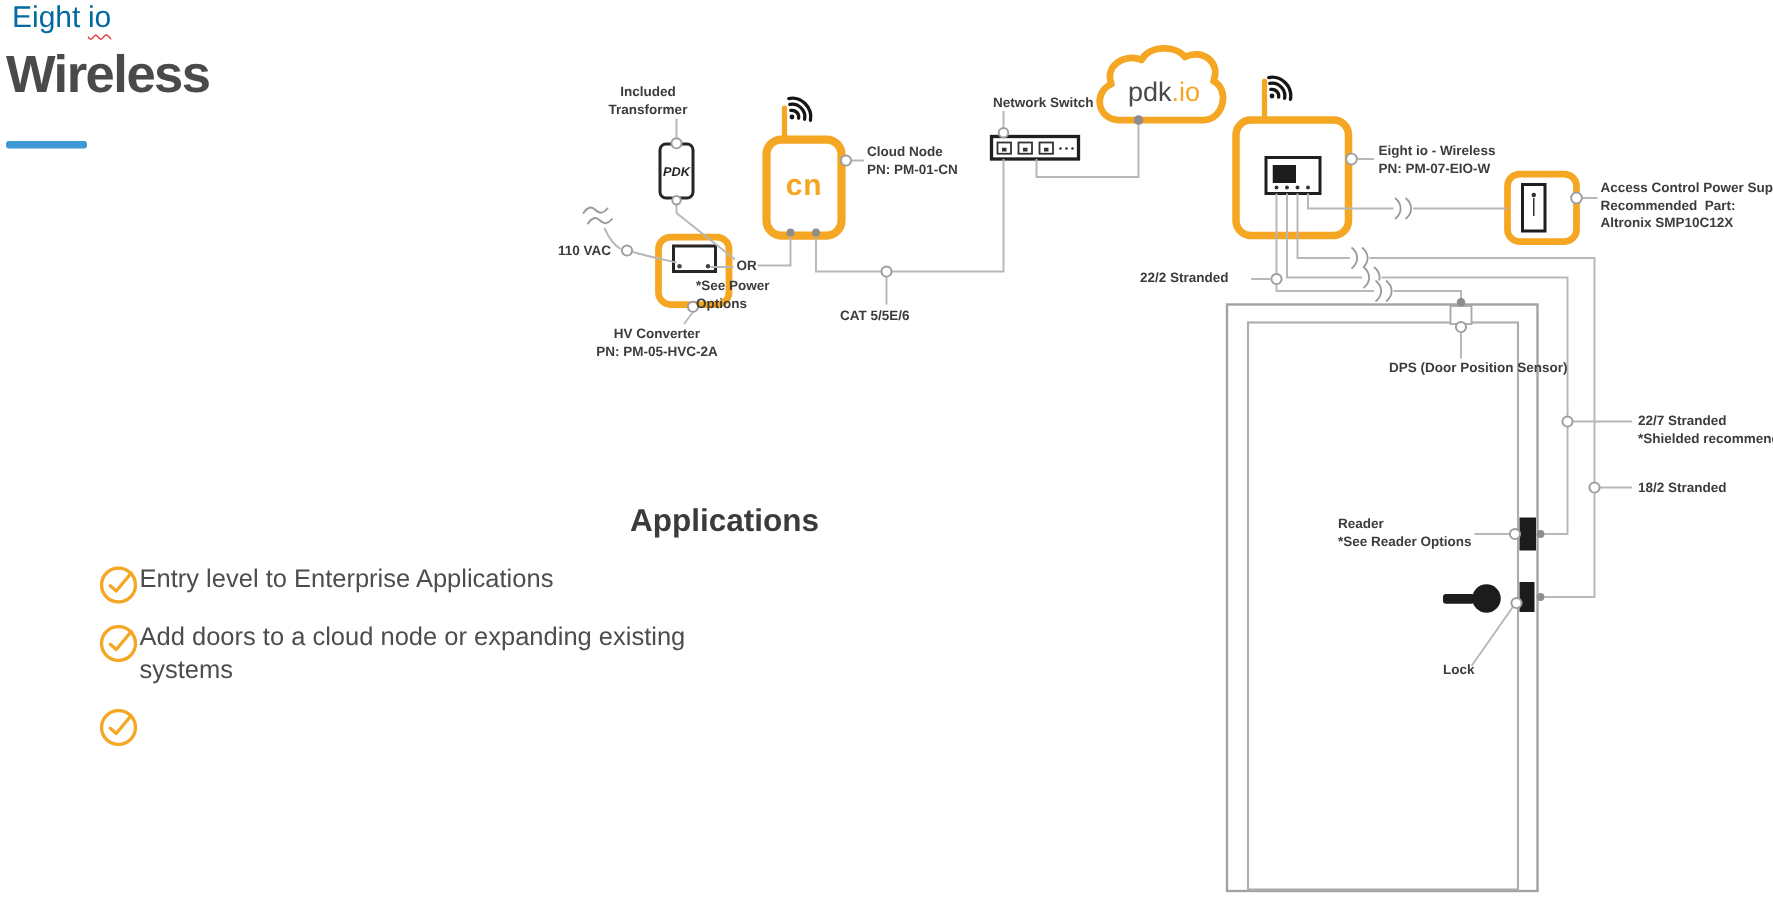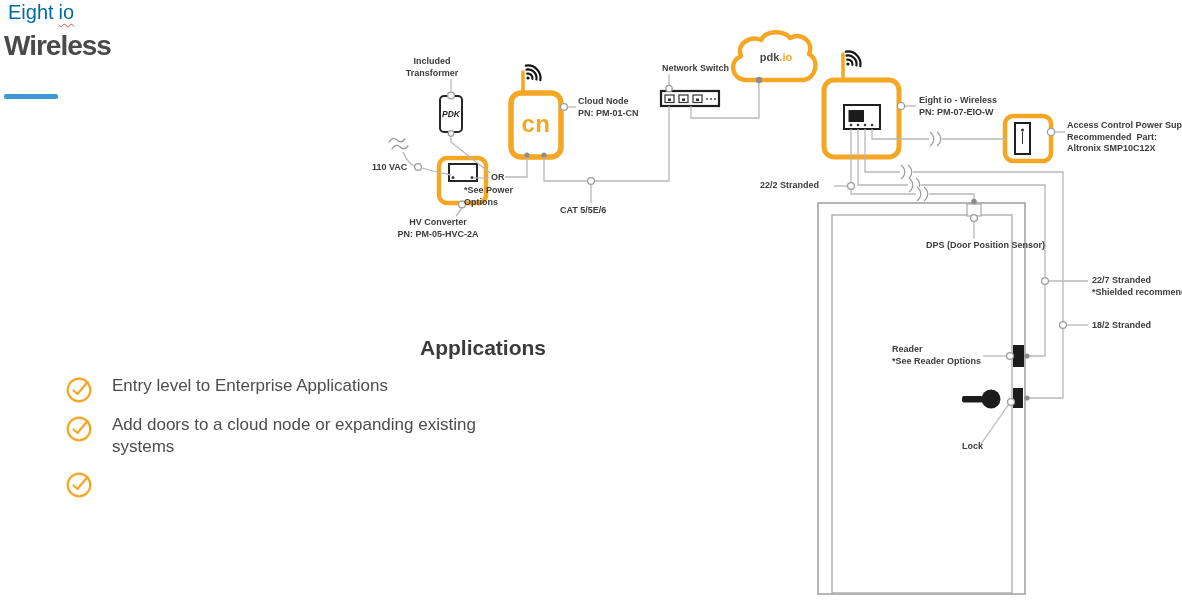--- a/index.html
+++ b/index.html
@@ -3,47 +3,47 @@
 <meta charset="utf-8">
 <style>
   html,body{margin:0;padding:0;background:#ffffff;}
   body{width:1182px;height:601px;position:relative;overflow:hidden;
        font-family:"Liberation Sans", sans-serif;-webkit-font-smoothing:antialiased;}
 
   
   .suptitle{position:absolute;left:8px;top:1px;font-size:20px;color:#0369a1;}
   .suptitle .sp2{margin-left:5px;text-decoration:underline wavy #e14f4a;
                  text-decoration-thickness:1px;text-underline-offset:4px;}
-  .title{position:absolute;left:4px;top:30px;font-size:28px;font-weight:700;
+  .title{position:absolute;left:4px;top:30px;font-size:35px;font-weight:700;
          color:#4a4a4a;letter-spacing:-1px;}
   .blue-bar{position:absolute;left:4px;top:94px;width:54px;height:5px;
             background:#3e98d6;border-radius:2px;}
 
   
   .apps{position:absolute;left:66px;top:336px;width:480px;}
   .apps h2{margin:0 0 15px 2px;font-size:21px;font-weight:700;color:#3b3b3b;text-align:right;}
-  .app-item{display:flex;gap:19px;margin-bottom:11px;align-items:flex-start;}
+  .app-item{display:flex;margin-bottom:11px;align-items:flex-start;}
   .app-check{flex:0 0 27px;margin-top:1px;}
   .app-item-text{font-size:17px;line-height:1.32;color:#4d4d4d;width:420px;}
 
   
   .diagram{position:absolute;left:16px;top:0;width:1182px;height:601px;}
   .diagram svg{position:absolute;left:0;top:0;}
   .lbl{position:absolute;font-size:9px;line-height:1.3;font-weight:700;
        color:#3c3c3c;white-space:pre-wrap;}
   .lbl.c{text-align:center;}
   .lbl.r{}
   .pdk-txt{position:absolute;left:424px;top:96px;width:22px;height:36px;
            display:flex;align-items:center;justify-content:center;
            font-size:8.5px;font-style:italic;font-weight:700;color:#262626;}
   .cn-txt{position:absolute;left:495px;top:93px;width:50px;height:62px;
           display:flex;align-items:center;justify-content:center;
-          font-size:24px;font-weight:700;color:#F5A623;letter-spacing:.5px;}
+          font-size:20px;font-weight:700;color:#F5A623;letter-spacing:.5px;}
   .pdkio-txt{position:absolute;left:718px;top:51px;width:84px;text-align:center;
-             font-size:11px;font-weight:700;color:#4a4a4a;}
+             font-size:18px;font-weight:400;color:#4a4a4a;}
   .pdkio-txt .io{color:#F5A623;}
 </style>
 </head>
 <body>
 
 <div class="suptitle"><span>Eight</span><span class="sp2">io</span></div>
 <div class="title">Wireless</div>
 <div class="blue-bar"></div>
 
 <div class="apps">

